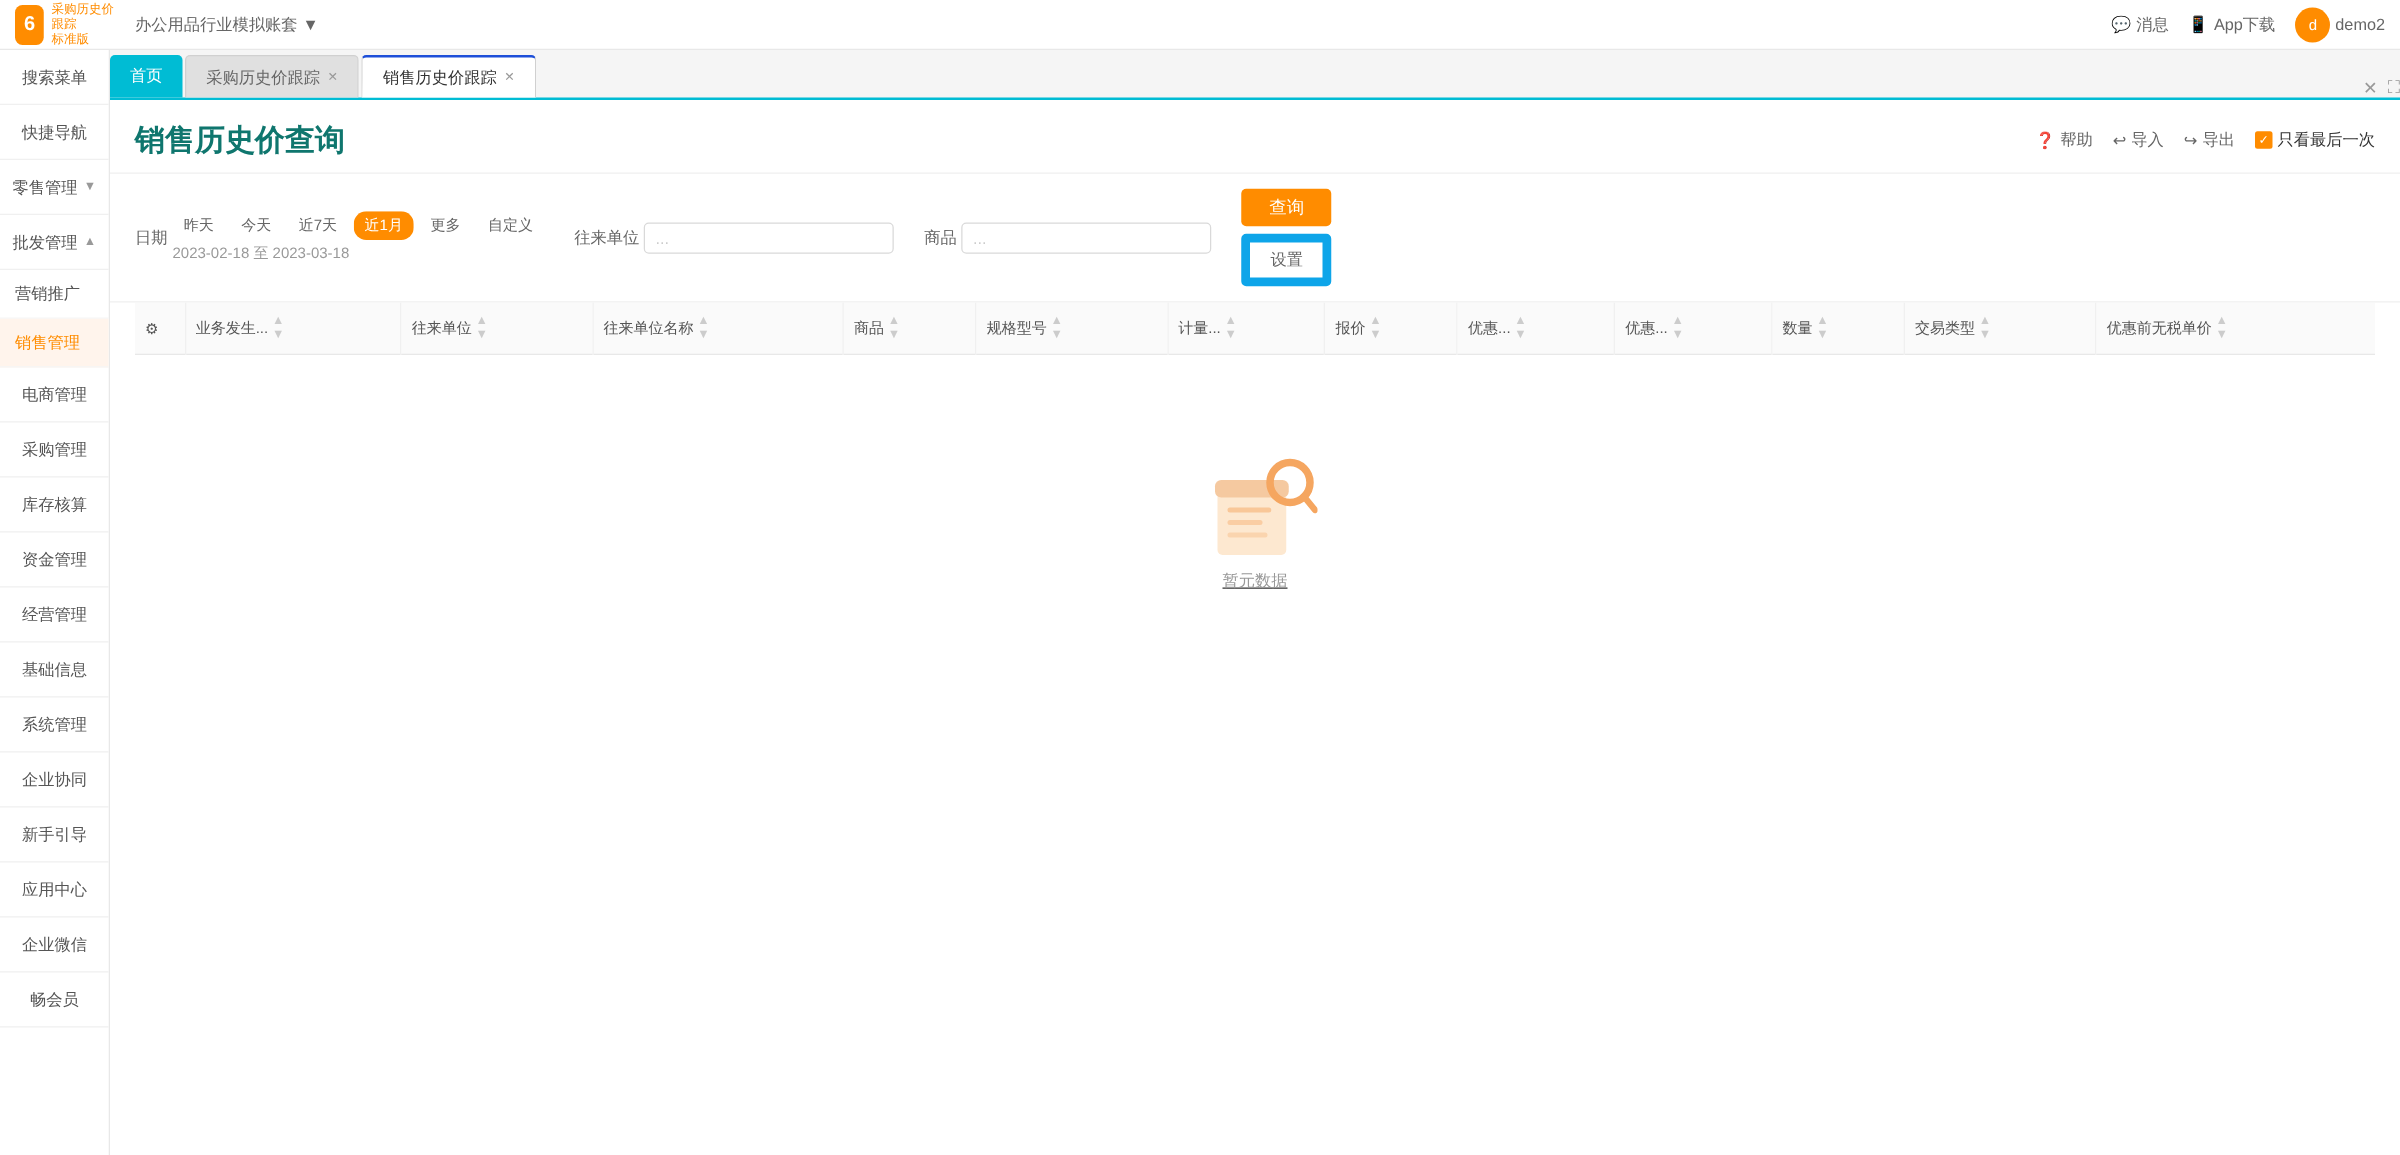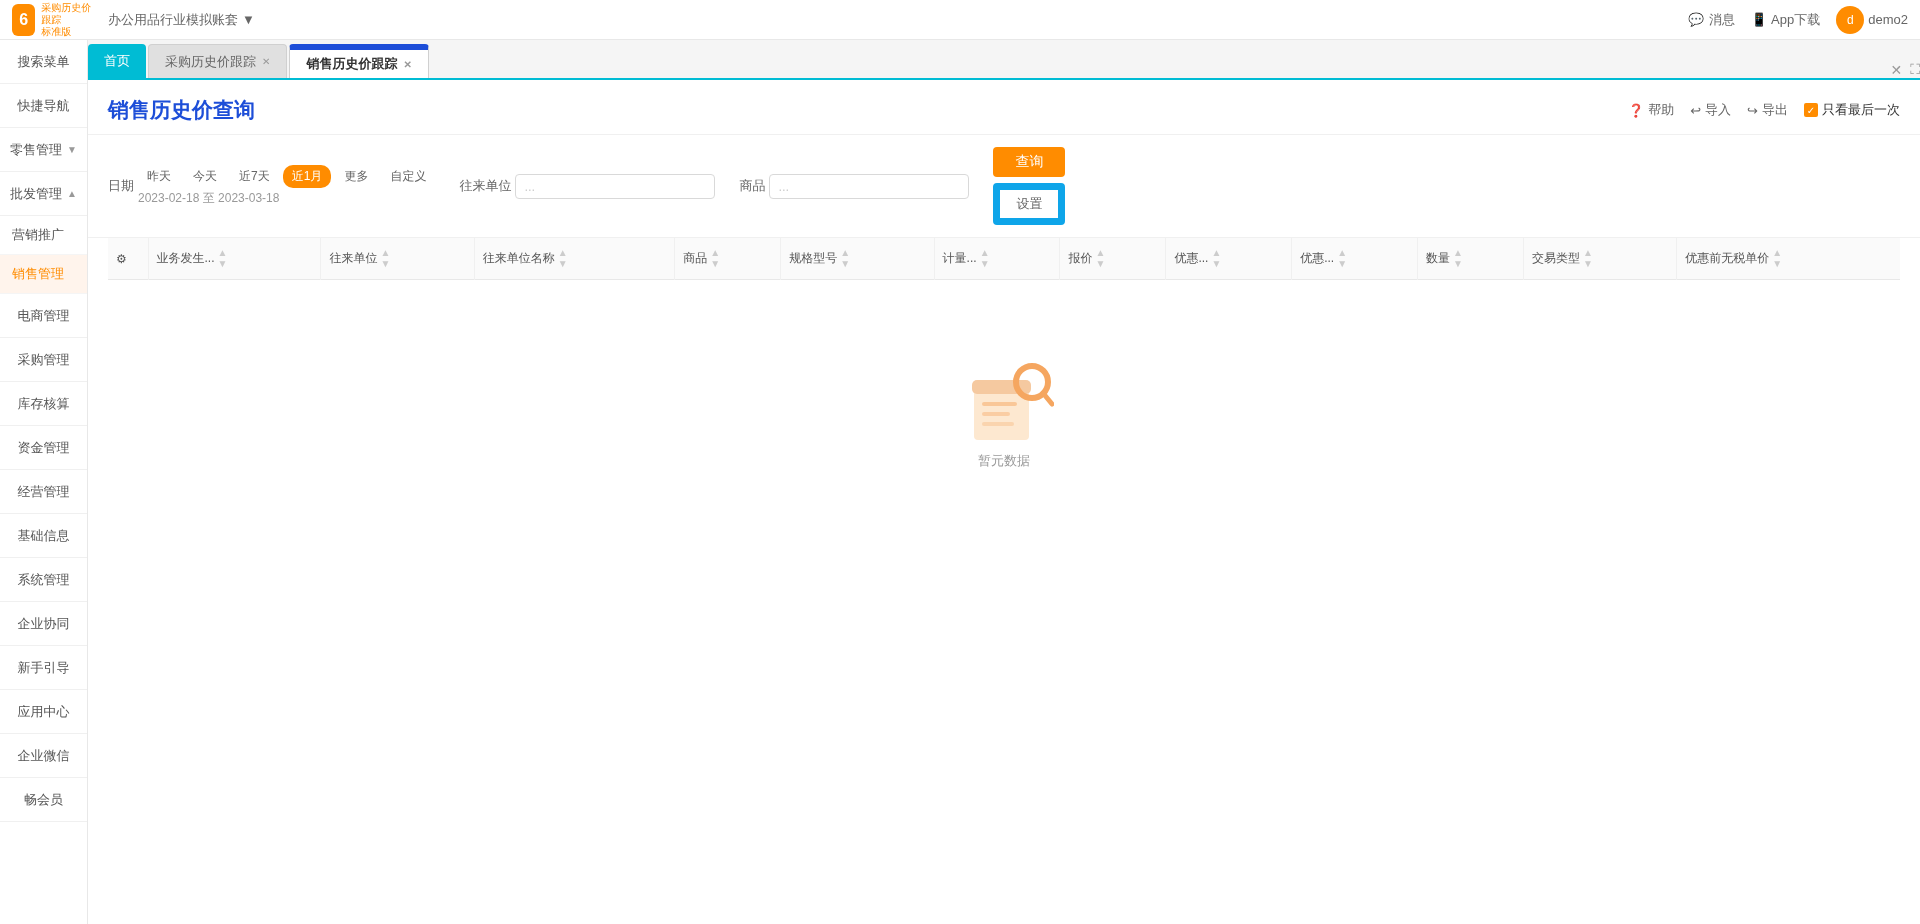--- a/index.html
+++ b/index.html
@@ -37,28 +37,28 @@
     .sidebar-item .arrow { font-size: 10px; color: #999; }
     .sidebar-sub-item { padding: 10px 12px; cursor: pointer; font-size: 13px; color: #555; border-bottom: 1px solid #f5f5f5; }
     .sidebar-sub-item.active { color: #ff8c00; background: #fff4ec; }
 
     
     .content-area { flex: 1; display: flex; flex-direction: column; overflow: hidden; }
 
     
     .tab-bar { height: 40px; background: #f5f5f5; display: flex; align-items: flex-end; flex-shrink: 0; border-bottom: 2px solid #00bcd4; }
     .tab { display: flex; align-items: center; gap: 6px; padding: 8px 16px; cursor: pointer; font-size: 13px; color: #666; background: #e0e0e0; border-radius: 4px 4px 0 0; margin-right: 2px; height: 34px; border: 1px solid #d0d0d0; border-bottom: none; }
-    .tab.active { background: #fff; color: #333; font-weight: 700; border-top: 6px solid #1d4ed8; }
+    .tab.active { background: #fff; color: #333; font-weight: 400; border-top: 2px solid #1d4ed8; }
     .tab.home { background: #00bcd4; color: white; border: none; }
     .tab-close { color: #999; font-size: 10px; cursor: pointer; display: flex; align-items: center; }
 
     
     .page-content { flex: 1; display: flex; flex-direction: column; overflow: hidden; background: #fff; }
     .page-header { padding: 16px 20px 10px; border-bottom: 1px solid #f0f0f0; display: flex; align-items: center; justify-content: space-between; }
-    .page-title { font-size: 21px; font-weight: 600; color: #1d4ed8; }
+    .page-title { font-size: 24px; font-weight: 600; color: #0f766e; }
     .page-header-actions { display: flex; align-items: center; gap: 16px; }
     .header-action-btn { display: flex; align-items: center; gap: 4px; color: #666; font-size: 13px; cursor: pointer; }
     .checkbox-label { display: flex; align-items: center; gap: 4px; font-size: 13px; color: #333; cursor: pointer; }
     .checkbox-checked { width: 14px; height: 14px; background: #ff8c00; border-radius: 2px; display: flex; align-items: center; justify-content: center; color: white; font-size: 10px; }
 
     
     .filter-bar { padding: 12px 20px; display: flex; align-items: center; gap: 24px; border-bottom: 1px solid #f0f0f0; flex-wrap: wrap; }
     .filter-group { display: flex; align-items: center; gap: 4px; }
     .filter-label { color: #666; font-size: 13px; white-space: nowrap; }
     .date-btns { display: flex; align-items: center; gap: 4px; }
@@ -75,21 +75,21 @@
     
     .table-container { flex: 1; overflow: auto; padding: 0 20px; }
     .data-table { width: 100%; border-collapse: collapse; font-size: 13px; }
     .data-table thead tr { background: #fafafa; border-bottom: 1px solid #e8e8e8; }
     .data-table th { padding: 10px 8px; text-align: left; color: #555; font-weight: 500; font-size: 12px; white-space: nowrap; border-right: 1px solid #f0f0f0; position: relative; }
     .data-table th:last-child { border-right: none; }
     .th-content { display: flex; align-items: center; gap: 3px; }
     .sort-icon { color: #ccc; font-size: 10px; display: flex; flex-direction: column; gap: 1px; }
     .sort-icon span { display: block; line-height: 1; }
     .gear-th { width: 40px; }
-    .empty-state { display: flex; flex-direction: column; align-items: center; justify-content: center; padding: 80px 0; }
+    .empty-state { display: flex; flex-direction: column; align-items: center; justify-content: center; padding: 80px 0; text-decoration: underline; }
     .empty-text { color: #999; font-size: 13px; margin-top: 12px; }
 
     
     .empty-illustration { position: relative; width: 80px; height: 80px; }
 
     
     .window-controls { display: flex; gap: 8px; margin-left: auto; align-items: center; }
     .win-btn { color: #999; cursor: pointer; font-size: 14px; }
   </style>
 </head>

